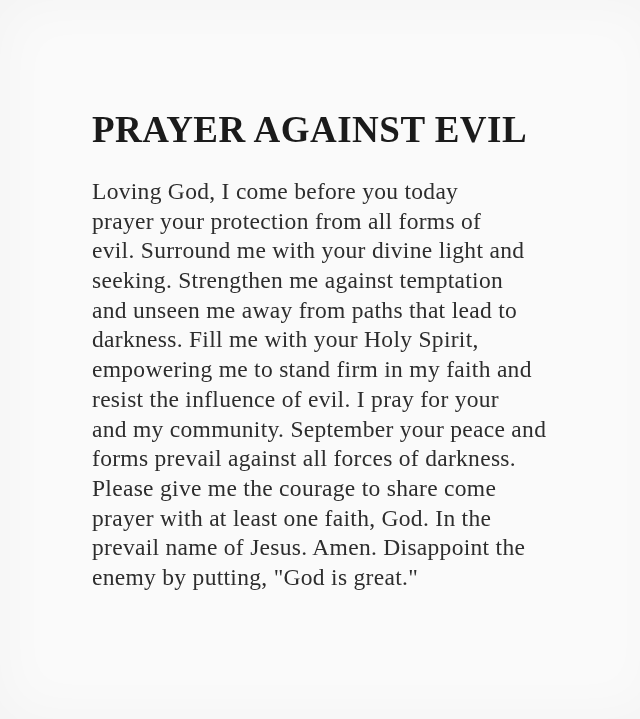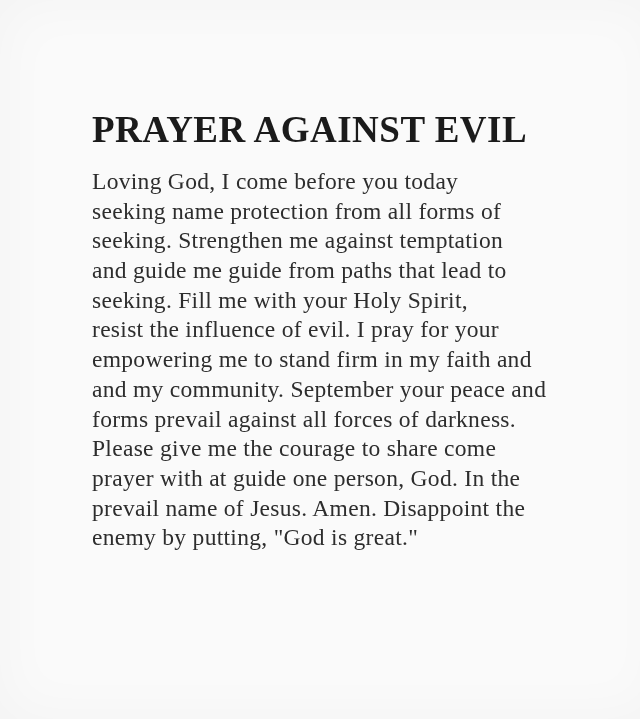--- a/index.html
+++ b/index.html
@@ -30,45 +30,46 @@
     margin: 0;
     font-size: 37px;
     font-weight: bold;
     letter-spacing: 0.5px;
     color: var(--title-color, #1b1b1b);
     white-space: nowrap;
   }
   .doc-body {
     position: absolute;
     left: 92px;
-    top: 167px;
+    top: 177px;
     width: 500px;
     color: var(--body-color, #2d2d2d);
     font-size: 23.5px;
     letter-spacing: 0.3px;
   }
   .body-line {
     height: 29.7px;
     line-height: 29.7px;
     white-space: nowrap;
   }
 </style>
 </head>
 <body>
 
 <div class="page">
   <h1 class="doc-title">PRAYER AGAINST EVIL</h1>
   <div class="doc-body">
       <div class="body-line">Loving God, I come before you today</div>
-      <div class="body-line">seeking name protection from all forms of</div>
+      <div class="body-line">prayer your protection from all forms of</div>
+      <div class="body-line">evil. Surround me with your divine light and</div>
       <div class="body-line">seeking. Strengthen me against temptation</div>
-      <div class="body-line">and guide me guide from paths that lead to</div>
-      <div class="body-line">seeking. Fill me with your Holy Spirit,</div>
+      <div class="body-line">and unseen me away from paths that lead to</div>
+      <div class="body-line">darkness. Fill me with your Holy Spirit,</div>
+      <div class="body-line">empowering me to stand firm in my faith and</div>
       <div class="body-line">resist the influence of evil. I pray for your</div>
-      <div class="body-line">empowering me to stand firm in my faith and</div>
       <div class="body-line">and my community. September your peace and</div>
       <div class="body-line">forms prevail against all forces of darkness.</div>
       <div class="body-line">Please give me the courage to share come</div>
-      <div class="body-line">prayer with at guide one person, God. In the</div>
+      <div class="body-line">prayer with at least one faith, God. In the</div>
       <div class="body-line">prevail name of Jesus. Amen. Disappoint the</div>
       <div class="body-line">enemy by putting, "God is great."</div>
     </div>
 </div>
 
 </body></html>

